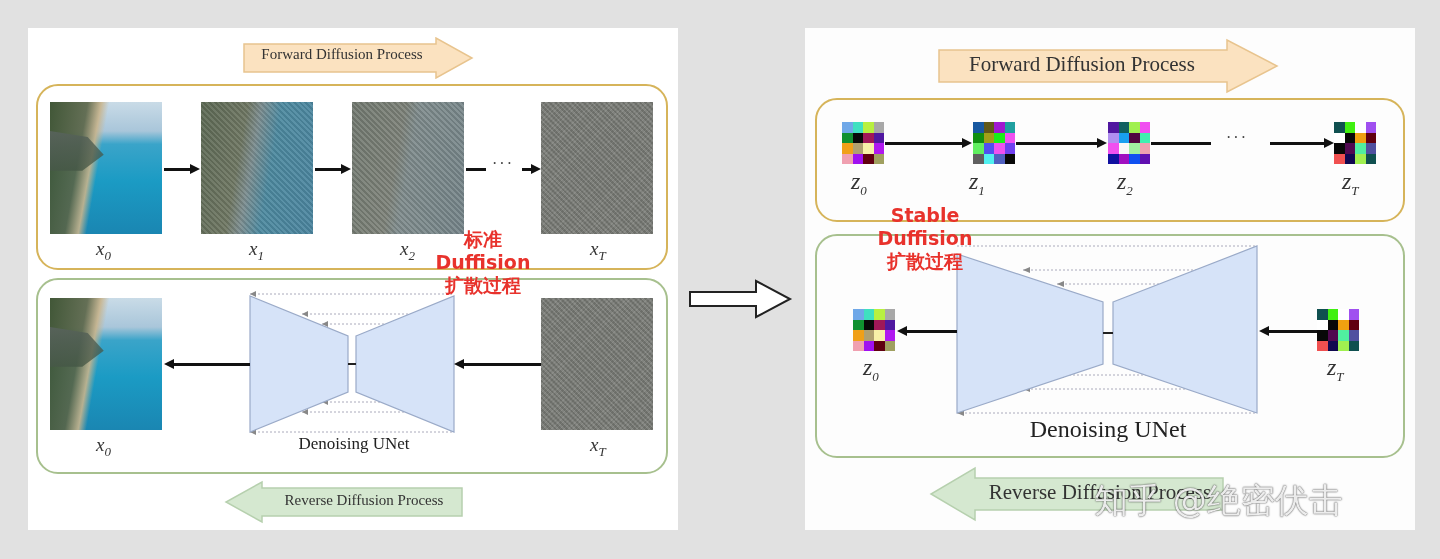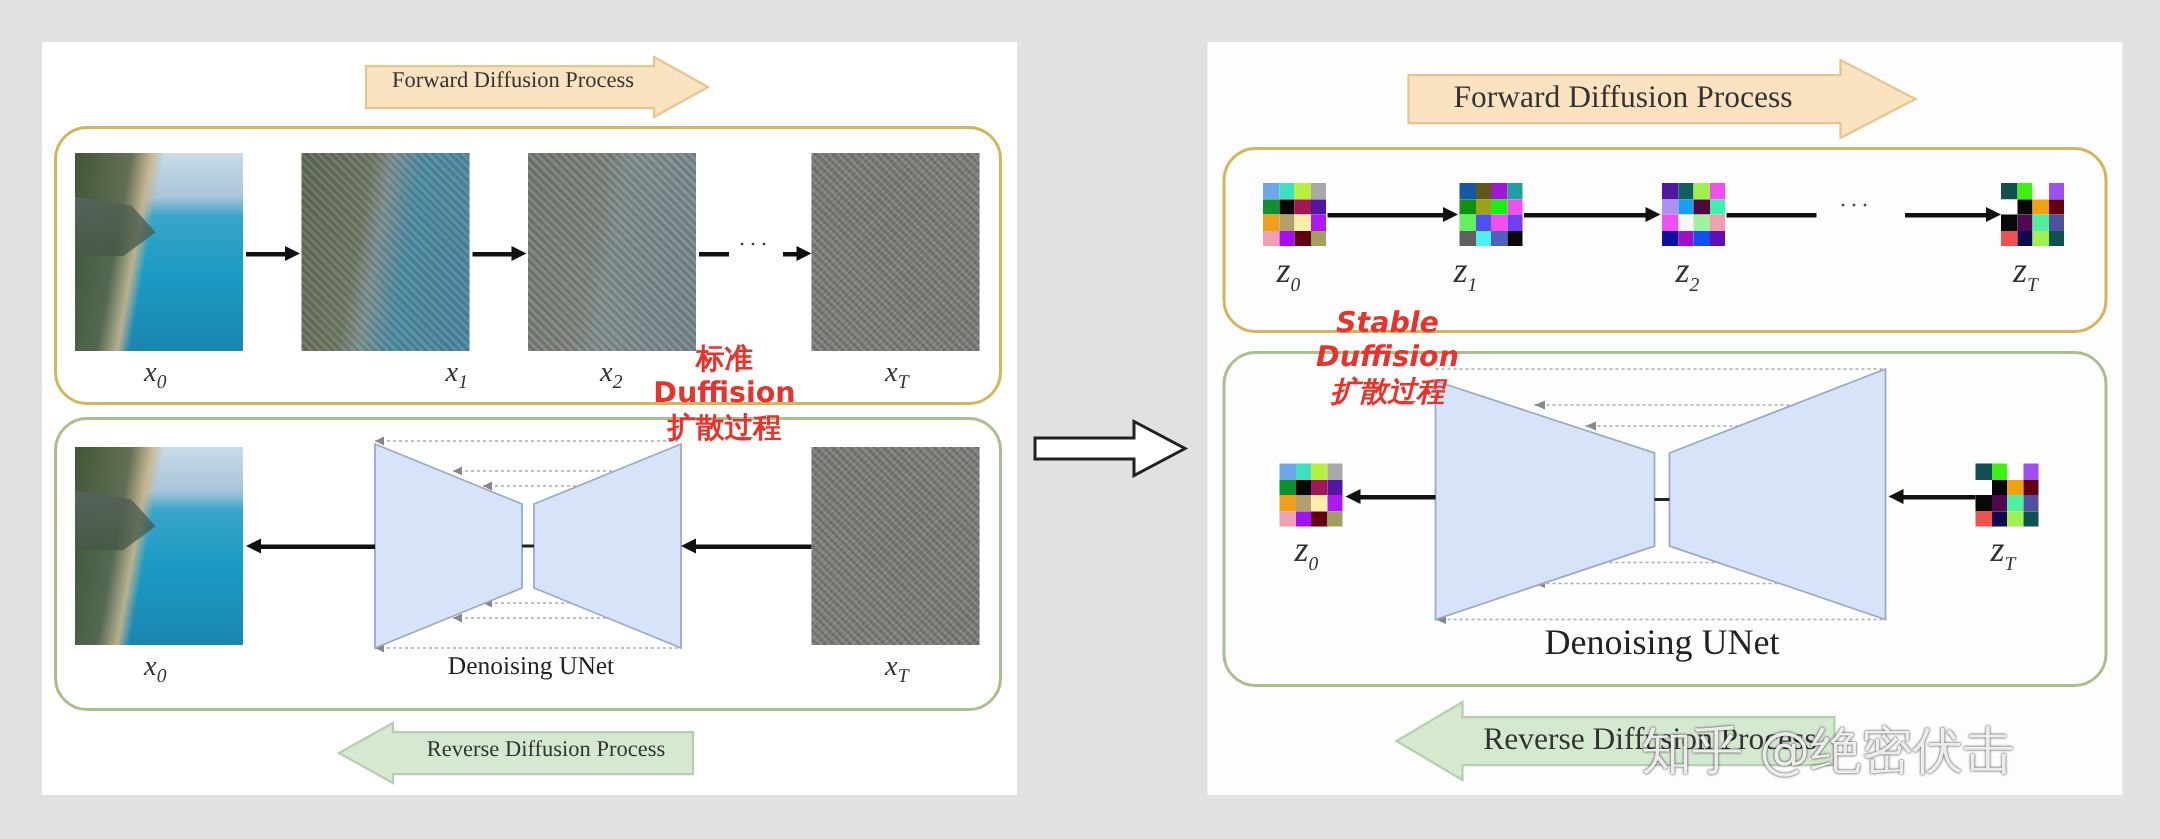--- a/index.html
+++ b/index.html
@@ -61,21 +61,21 @@
   <div class="arrow-line" style="left:136px; top:140px; width:27px;"></div>
   <div class="arrow-head-r" style="left:162px; top:136px;"></div>
   <div class="arrow-line" style="left:287px; top:140px; width:27px;"></div>
   <div class="arrow-head-r" style="left:313px; top:136px;"></div>
   <div class="arrow-line" style="left:438px; top:140px; width:20px;"></div>
   <div class="dots" style="left:464px; top:127px;">···</div>
   <div class="arrow-line" style="left:494px; top:140px; width:10px;"></div>
   <div class="arrow-head-r" style="left:503px; top:136px;"></div>
 
   <div class="var-label" style="left:68px; top:210px;"><span>x</span><sub>0</sub></div>
-  <div class="var-label" style="left:221px; top:210px;margin-left:48px;"><span>x</span><sub>1</sub></div>
+  <div class="var-label" style="left:221px; top:210px;"><span>x</span><sub>1</sub></div>
   <div class="var-label" style="left:372px; top:210px;"><span>x</span><sub>2</sub></div>
   <div class="var-label" style="left:562px; top:210px;"><span>x</span><sub>T</sub></div>
 
   <div class="group-box rev-box" style="left:8px; top:250px; width:632px; height:196px;"></div>
 
   <div class="img-tile photo" style="left:22px; top:270px; width:112px; height:132px;"></div>
   <div class="img-tile noiseT" style="left:513px; top:270px; width:112px; height:132px;"></div>
 
   <svg class="abs" style="left:216px; top:262px;" width="220" height="146">
     <g stroke="#aab" stroke-width="1" stroke-dasharray="2,2" fill="none">
@@ -287,20 +287,20 @@
   <div class="arrow-line" style="left:463px; top:302px; width:49px;"></div>
 
   <div class="var-label" style="left:58px; top:326px; font-size:24px;"><span>z</span><sub>0</sub></div>
   <div class="var-label" style="left:522px; top:326px; font-size:24px;"><span>z</span><sub>T</sub></div>
 
   <svg class="abs" style="left:124px; top:438px;" width="296" height="56">
     <polygon points="294,12 46,12 46,2 2,28 46,54 46,44 294,44" fill="#d5e8d0" stroke="#b6d0ae" stroke-width="1.5"></polygon>
   </svg>
   <div class="abs" style="left:170px; top:452px; width:250px; text-align:center; font-size:21px; color:#333;">Reverse Diffusion Process</div>
 
-  <div class="red-note" style="left:60px; top:176px; width:120px; font-size:19px;font-style:italic;">
+  <div class="red-note" style="left:60px; top:176px; width:120px; font-size:19px;">
     <div>Stable</div>
     <div>Duffision</div>
     <div>扩散过程</div>
   </div>
 </div>
 
 <div class="watermark" style="left:1094px; top:478px; font-size:34px;">知乎 @绝密伏击</div>
 
 </body></html>

